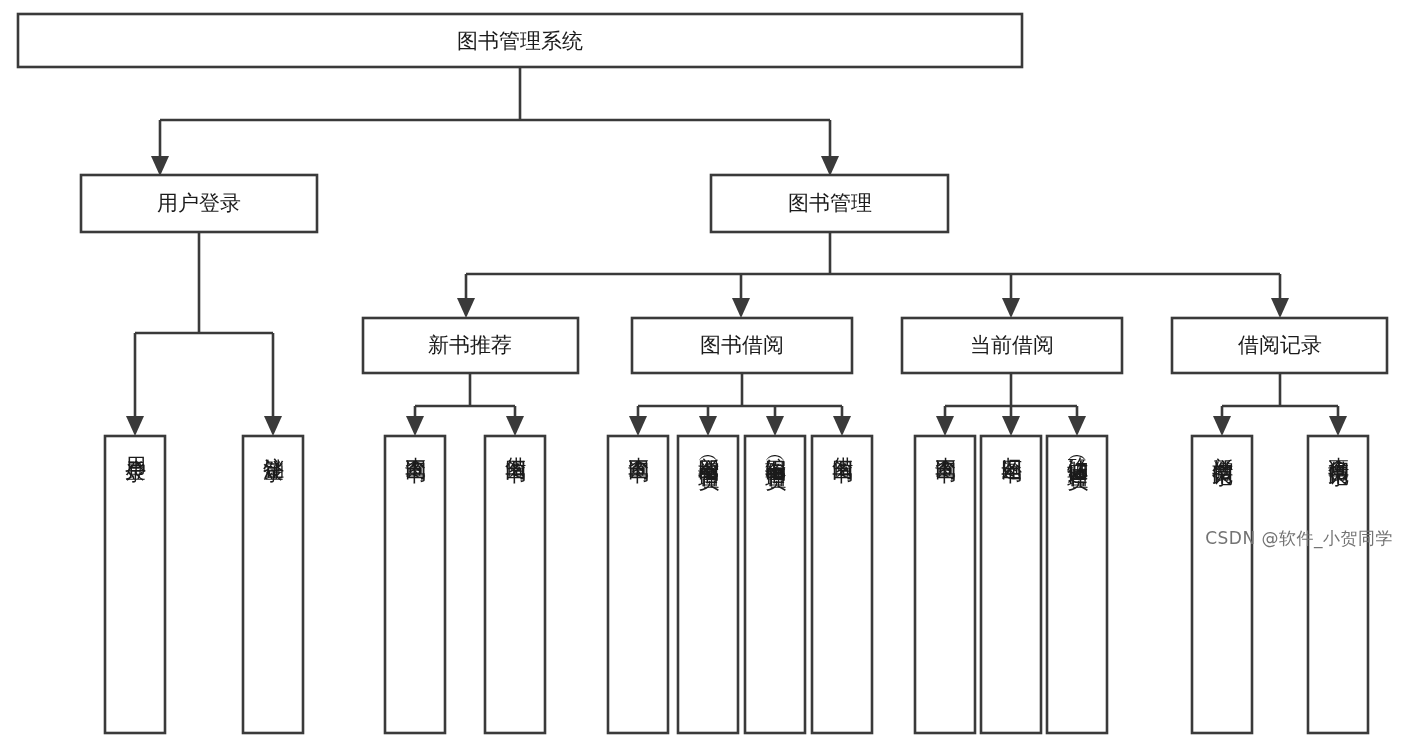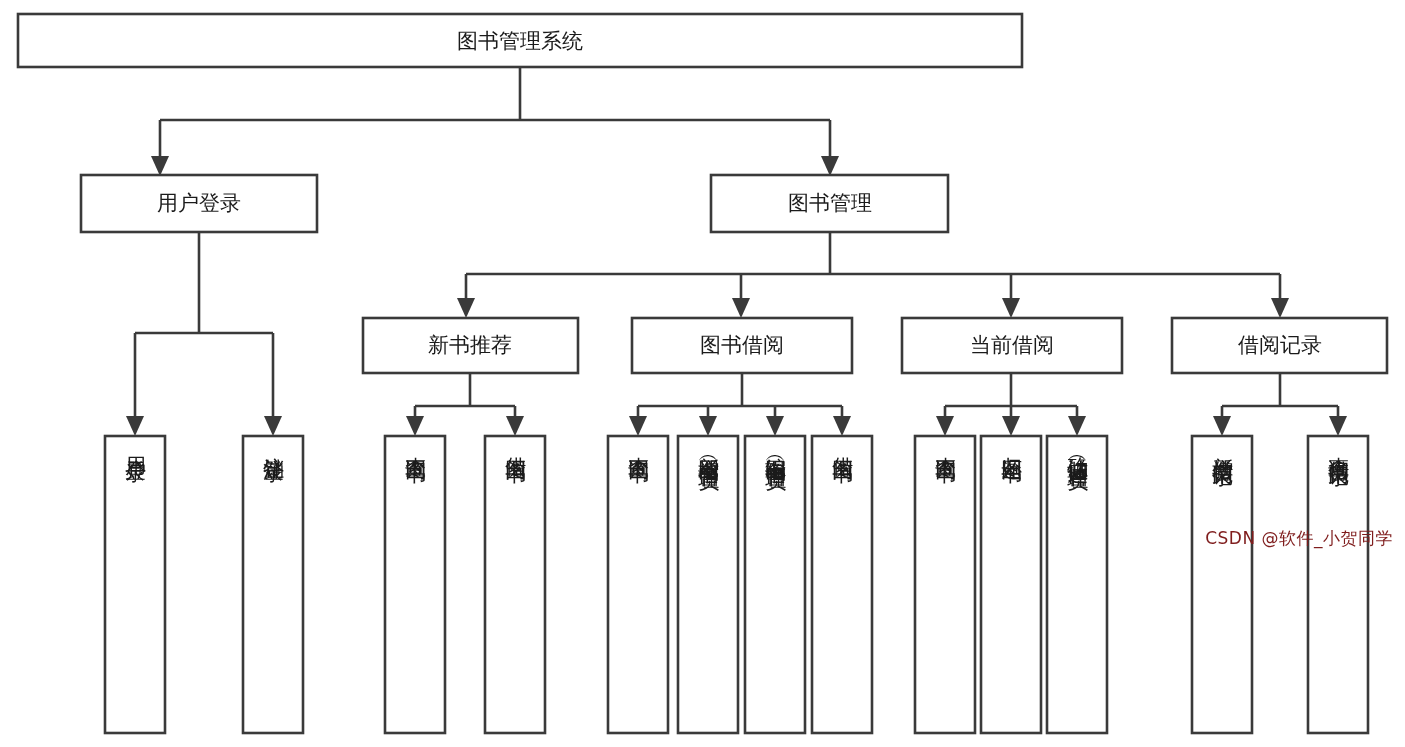--- a/index.html
+++ b/index.html
@@ -73,21 +73,21 @@
     color: #1b1b1b;
     white-space: nowrap;
     text-align: center;
   }
   .watermark {
     position: absolute;
     right: 12px;
     bottom: 4px;
     font-family: "DejaVu Sans", "Liberation Sans", sans-serif;
     font-size: 17px;
-    color: #7f1d1d;
+    color: #737373;
     letter-spacing: 0.5px;
     white-space: nowrap;
     pointer-events: none;
   }
 </style>
 </head>
 <body>
 
 <div id="diagram-root">
   <svg id="flow" viewBox="0 0 1405 747" xmlns="http://www.w3.org/2000/svg">

